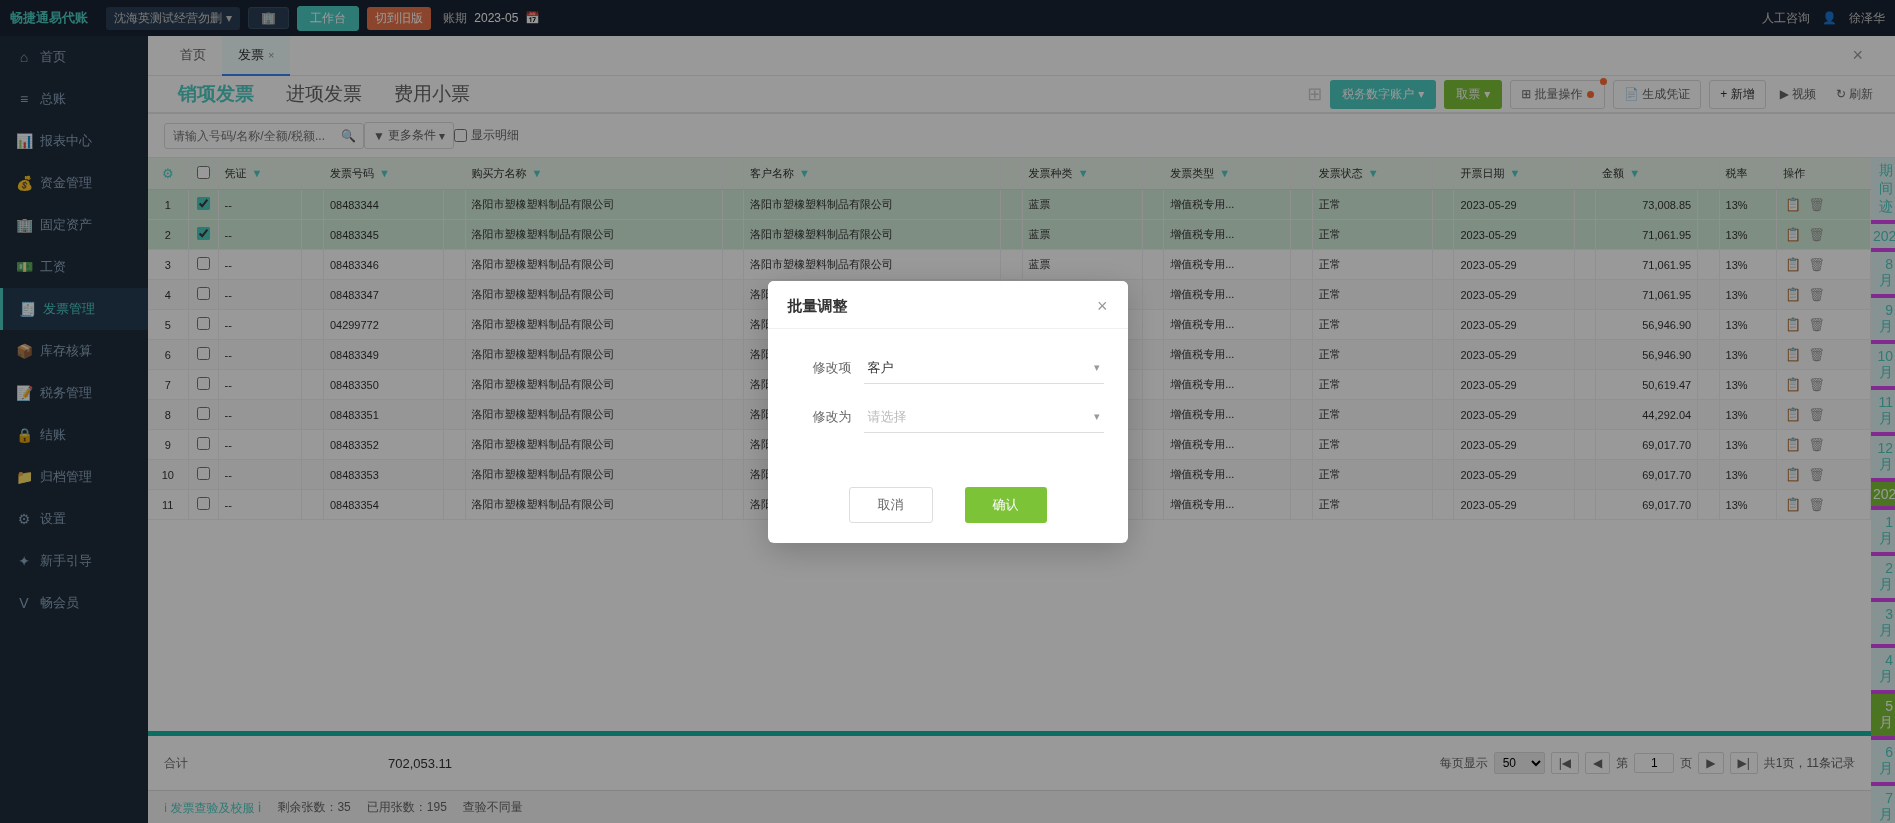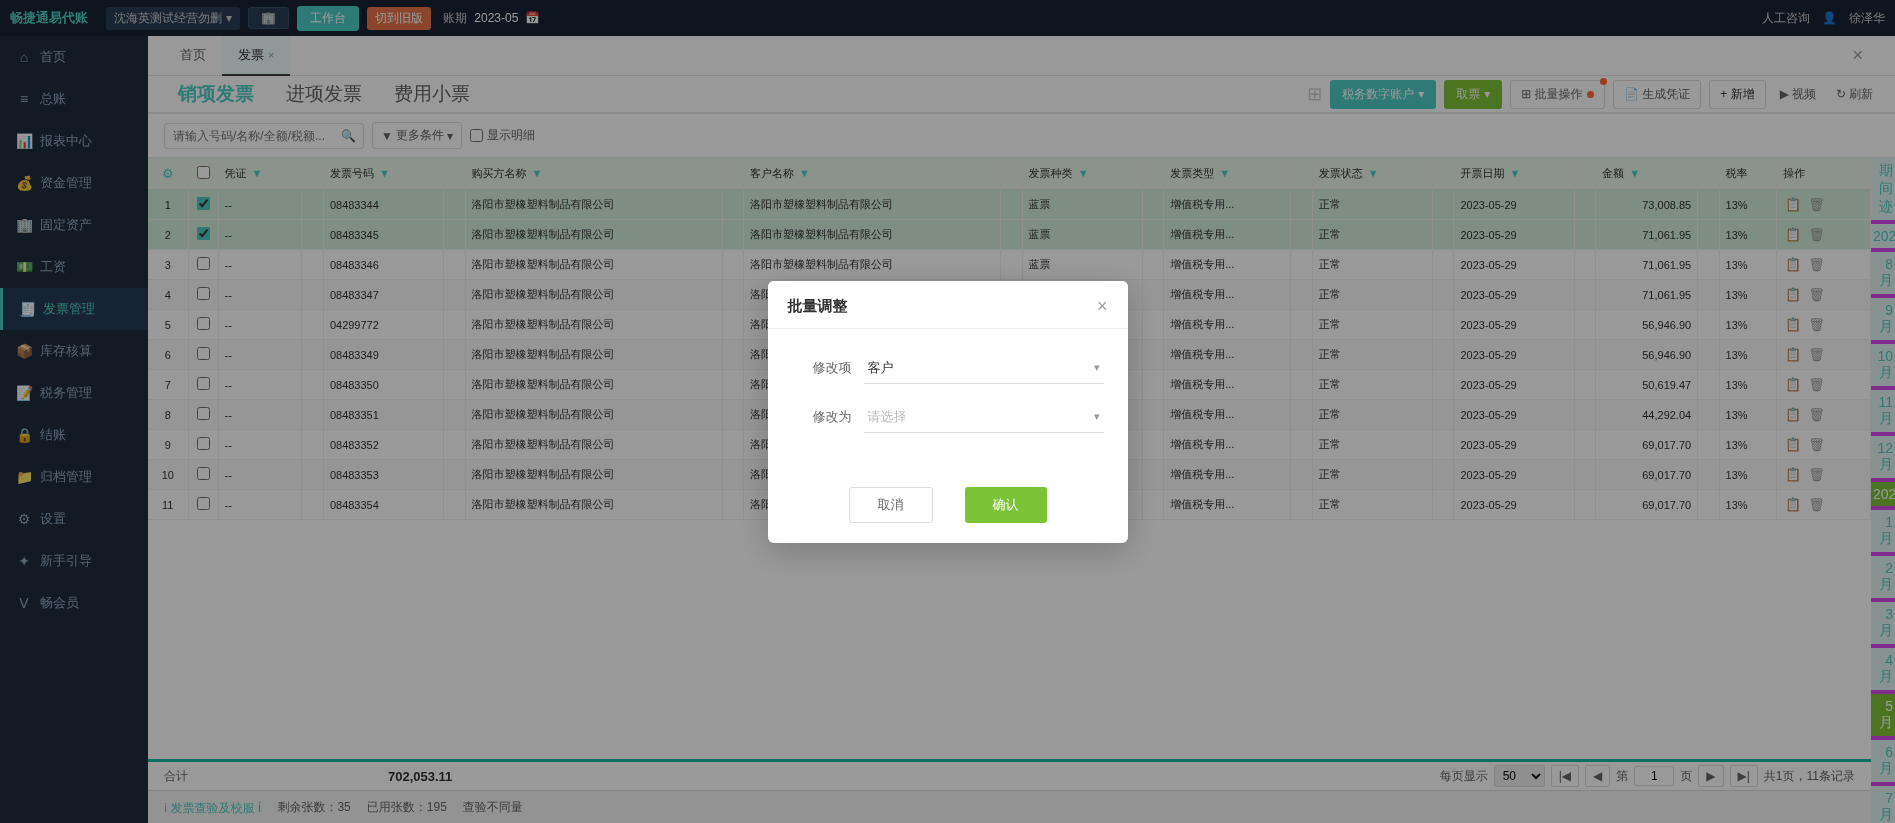--- a/index.html
+++ b/index.html
@@ -23,33 +23,33 @@
     .top-right span { cursor: pointer; display: flex; align-items: center; gap: 3px; }
 
     
     .sidebar-item { display: flex; align-items: center; gap: 8px; padding: 12px 16px; color: #8fa8bf; cursor: pointer; font-size: 13px; }
     .sidebar-item.active { background: #253d52; color: #4ecdc4; border-left: 3px solid #4ecdc4; }
     .sidebar-icon { width: 16px; text-align: center; font-size: 14px; }
 
     
     .tab-bar { background: #fff; padding: 0 16px; display: flex; align-items: center; border-bottom: 1px solid #e8e8e8; height: 40px; flex-shrink: 0; }
     .tab { padding: 10px 16px; cursor: pointer; color: #666; font-size: 13px; display: flex; align-items: center; gap: 4px; border-bottom: 2px solid transparent; }
-    .tab.active { color: #333; border-bottom: 2px solid #404040; background: #f0fffe; }
+    .tab.active { color: #333; border-bottom: 2px solid #3b82f6; background: #f0fffe; }
     .tab-close { color: #999; font-size: 11px; cursor: pointer; }
     .tab-close-x { margin-left: auto; color: #999; cursor: pointer; font-size: 18px; padding: 0 16px; }
 
     .page-content { flex: 1; display: flex; flex-direction: column; overflow: hidden; padding: 0; }
 
     
     .sub-tab-bar { background: #fff; padding: 0 16px; display: flex; align-items: center; border-bottom: 2px solid #e8e8e8; height: 38px; gap: 4px; flex-shrink: 0; }
     .sub-tab { padding: 8px 14px; cursor: pointer; color: #666; font-size: 19px; border-bottom: 2px solid transparent; margin-bottom: -2px; }
     .sub-tab.active { color: #4ecdc4; border-bottom: 2px solid #4ecdc4; font-weight: bold; }
 
     
-    .toolbar { background: #fff; padding: 8px 16px; display: flex; align-items: center; gap: 8px; border-bottom: 1px solid #e8e8e8; flex-shrink: 0; }
+    .toolbar { background: #fff; padding: 8px 16px; display: flex; align-items: center; border-bottom: 1px solid #e8e8e8; flex-shrink: 0; }
     .search-input { border: 1px solid #ddd; border-radius: 3px; padding: 5px 28px 5px 8px; font-size: 12px; width: 200px; color: #999; position: relative; }
     .search-wrap { position: relative; display: inline-flex; align-items: center; }
     .search-icon { position: absolute; right: 8px; color: #999; font-size: 12px; cursor: pointer; }
     .filter-btn { color: #666; cursor: pointer; font-size: 12px; display: flex; align-items: center; gap: 3px; padding: 4px 8px; border: 1px solid #ddd; border-radius: 3px; background: #fff; }
     .show-detail { display: flex; align-items: center; gap: 4px; color: #666; font-size: 12px; cursor: pointer; }
     .btn-tax { background: #4ecdc4; color: white; border: none; border-radius: 3px; padding: 6px 12px; font-size: 12px; cursor: pointer; display: flex; align-items: center; gap: 4px; }
     .btn-green { background: #7dc338; color: white; border: none; border-radius: 3px; padding: 6px 12px; font-size: 12px; cursor: pointer; display: flex; align-items: center; gap: 4px; }
     .btn-outline { background: #fff; color: #666; border: 1px solid #ddd; border-radius: 3px; padding: 5px 10px; font-size: 12px; cursor: pointer; display: flex; align-items: center; gap: 3px; }
     .btn-dot { position: relative; }
     .btn-dot::after { content: ''; position: absolute; top: -3px; right: -3px; width: 7px; height: 7px; background: #ff6b35; border-radius: 50%; }
@@ -64,23 +64,23 @@
     tbody tr { border-bottom: 1px solid #f0f0f0; }
     tbody tr:nth-child(even) { background: #fafafa; }
     tbody tr.selected { background: #d4edda; }
     tbody td { padding: 7px 6px; color: #333; border-right: 1px solid #f0f0f0; white-space: nowrap; font-size: 11px; }
     .col-num { width: 40px; text-align: center; }
     .col-check { width: 30px; text-align: center; }
     .action-icon { color: #999; cursor: pointer; margin: 0 2px; font-size: 13px; }
     .status-normal { color: #333; }
 
     
-    .table-footer { background: #fff; padding: 3px 16px; display: flex; align-items: center; border-top: 3px solid #14b8a6; flex-shrink: 0; }
+    .table-footer { background: #fff; padding: 16px 16px; display: flex; align-items: center; border-top: 5px solid #14b8a6; flex-shrink: 0; }
     .total-label { color: #666; font-size: 12px; }
-    .total-amount { margin-left: 200px; font-weight: bold; color: #333; font-size: 13px; }
+    .total-amount { margin-left: 200px; font-weight: normal; color: #333; font-size: 13px; }
     .pagination { margin-left: auto; display: flex; align-items: center; gap: 6px; font-size: 12px; color: #666; }
     .page-btn { border: 1px solid #ddd; background: #fff; color: #666; padding: 3px 7px; cursor: pointer; border-radius: 2px; font-size: 12px; }
     .page-input { border: 1px solid #ddd; border-radius: 2px; padding: 2px 4px; width: 40px; text-align: center; font-size: 12px; }
     .per-page-select { border: 1px solid #ddd; border-radius: 2px; padding: 2px 4px; font-size: 12px; cursor: pointer; }
 
     
     .bottom-bar { background: #f5f5f5; padding: 6px 16px; border-top: 1px solid #ddd; display: flex; align-items: center; gap: 16px; font-size: 12px; color: #666; flex-shrink: 0; }
     .bottom-link { color: #4ecdc4; cursor: pointer; }
 
     

